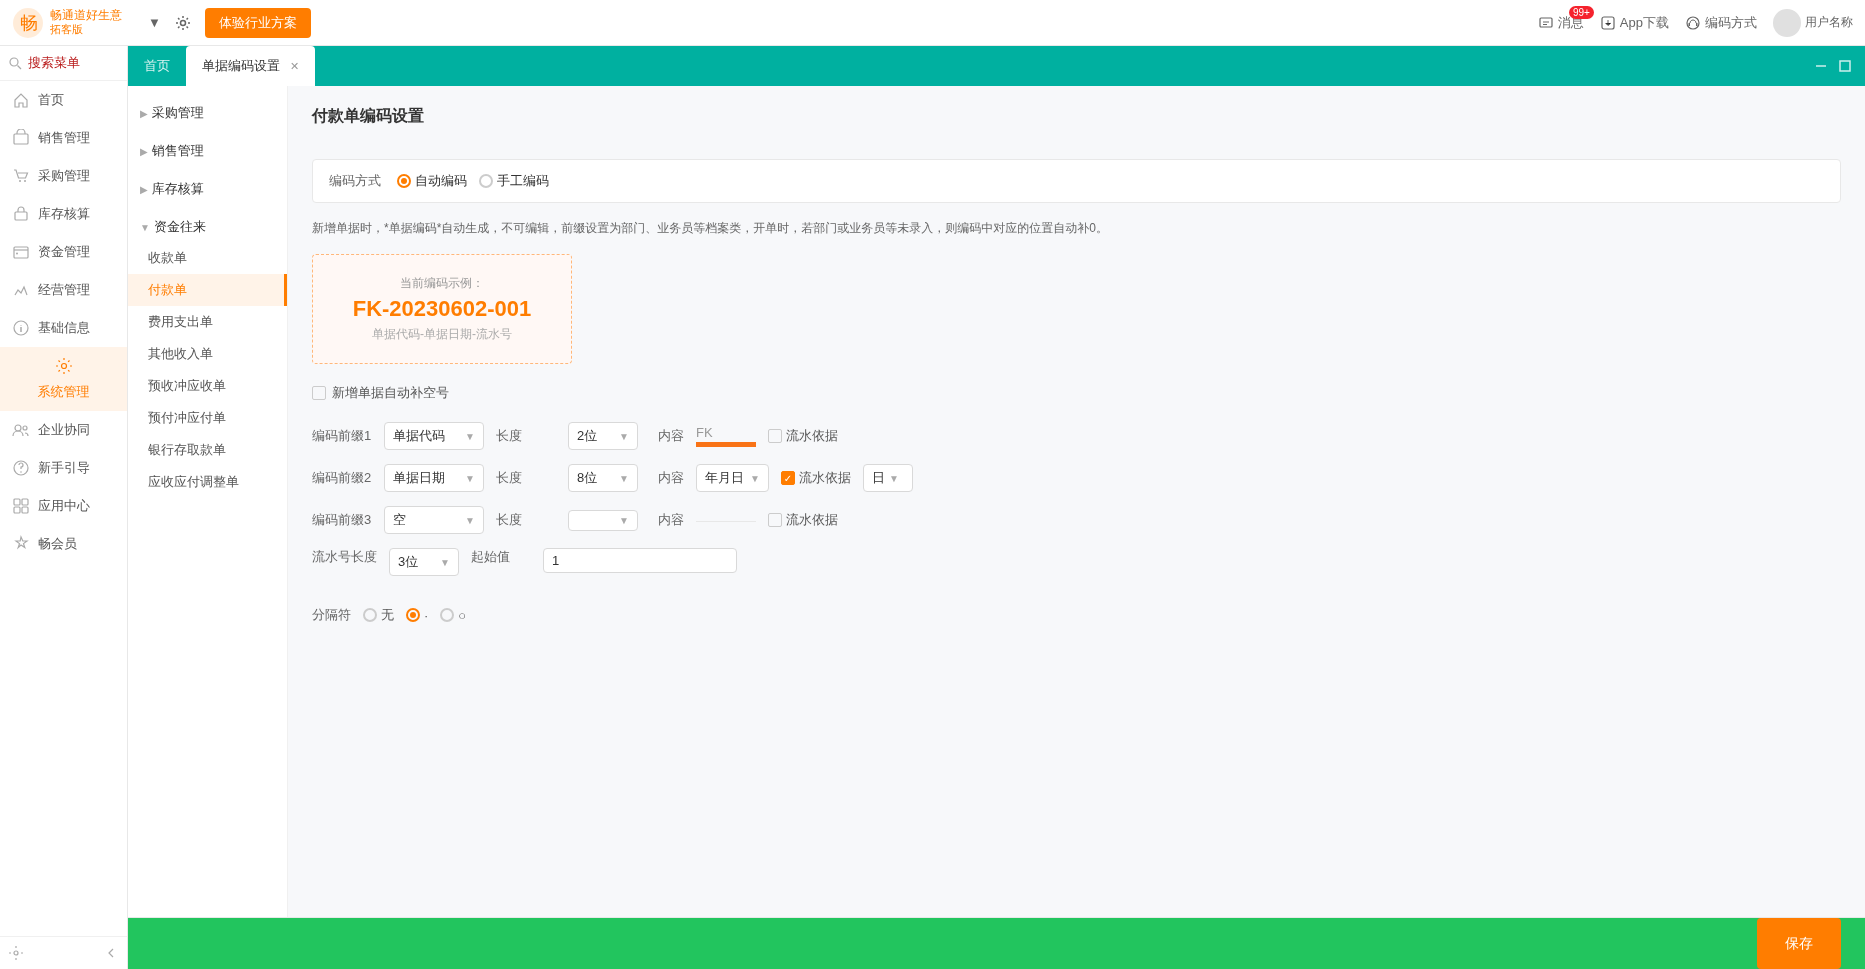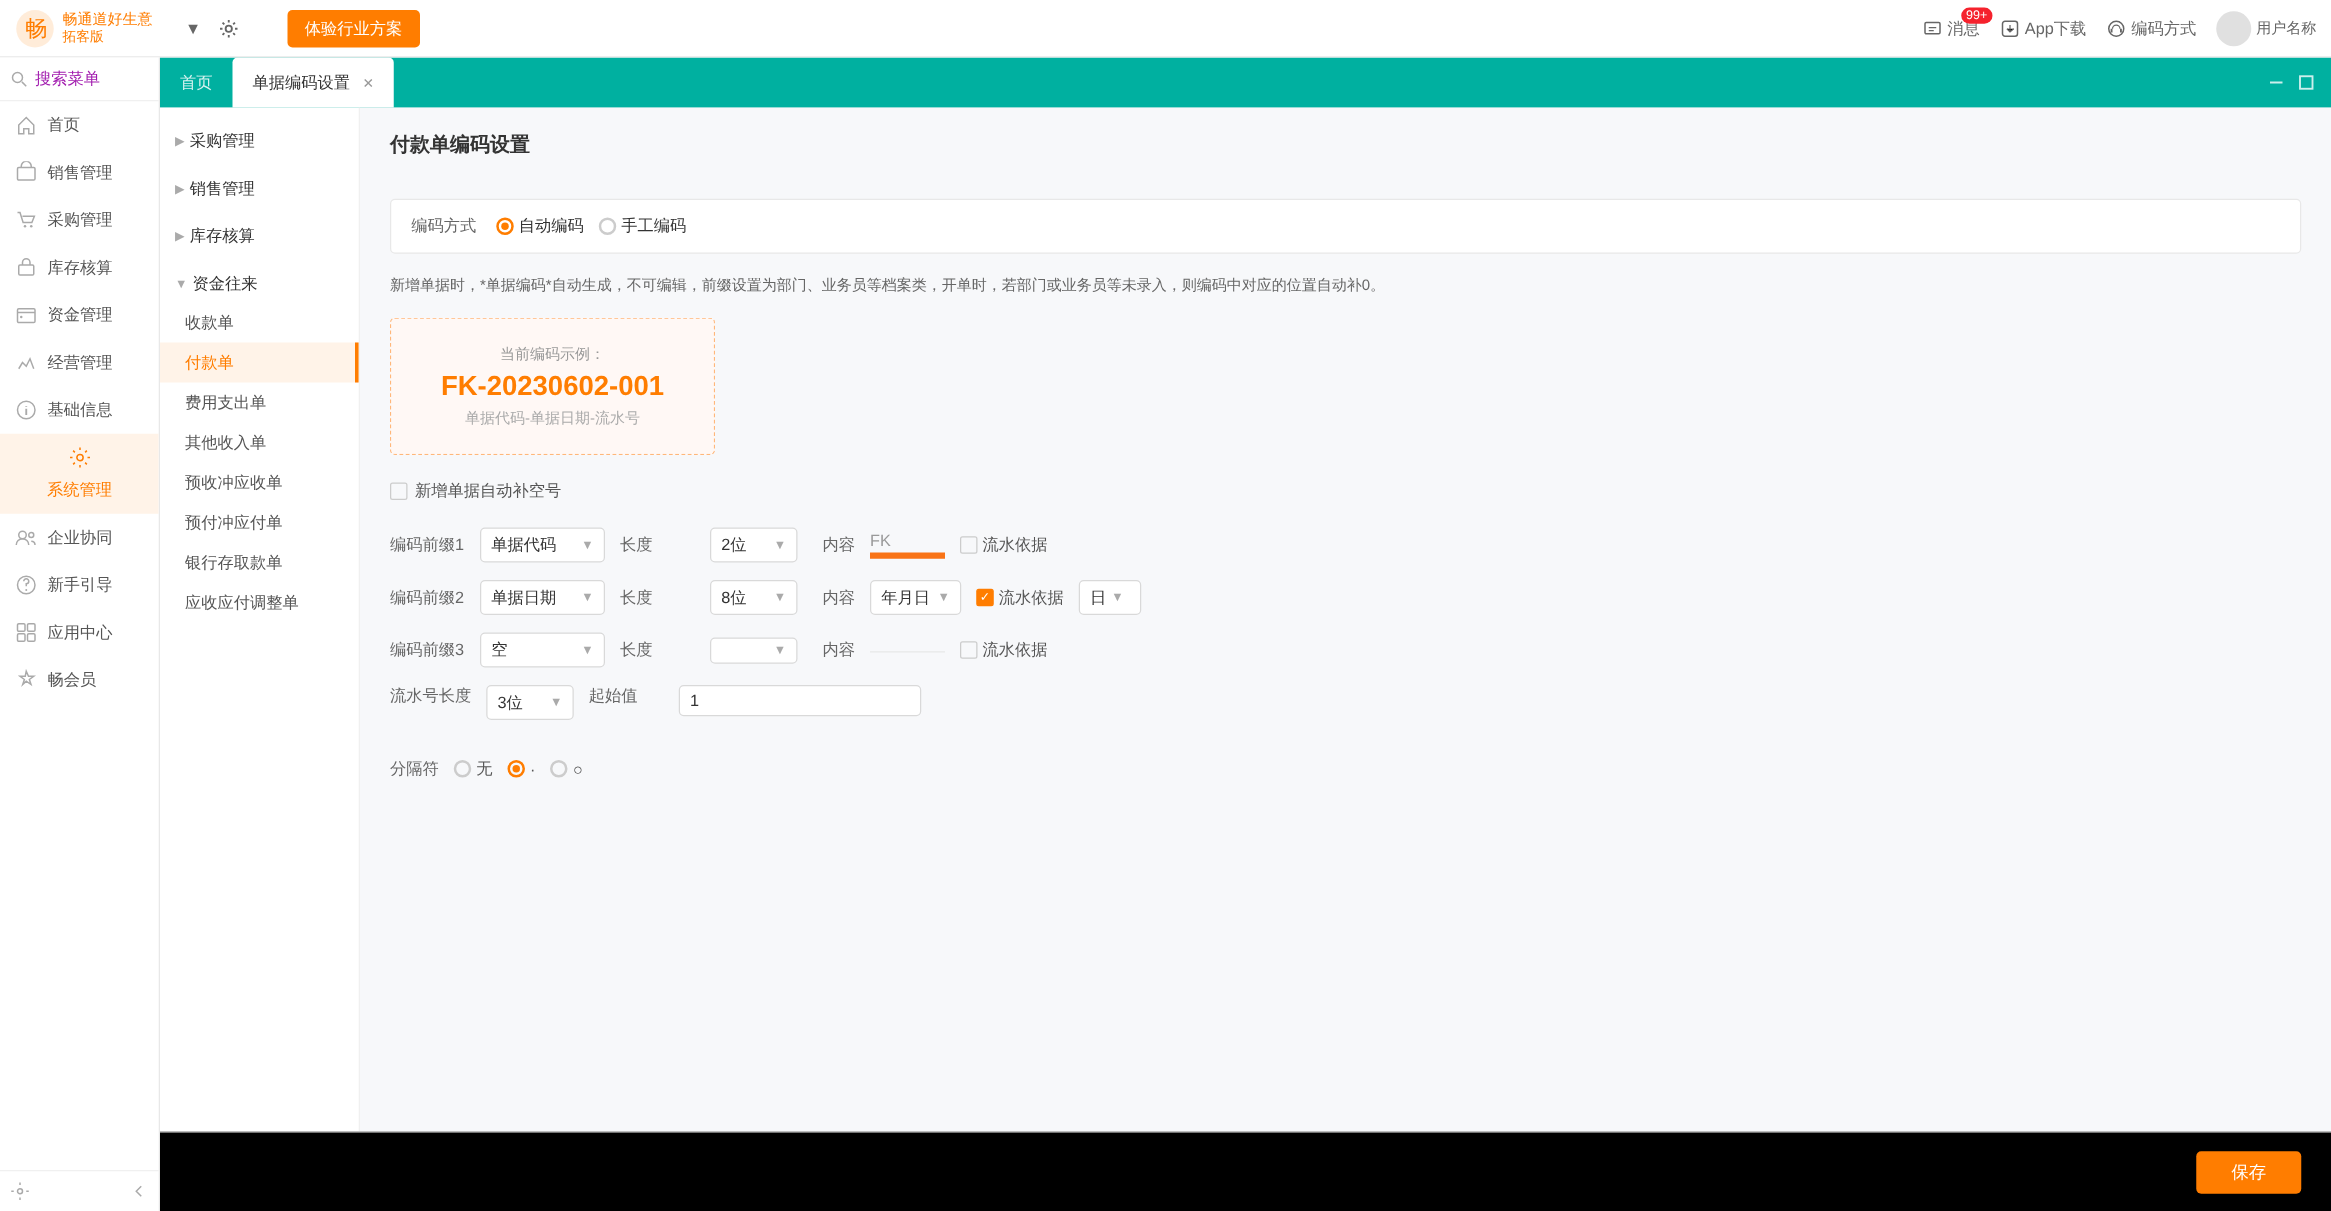--- a/index.html
+++ b/index.html
@@ -36,21 +36,20 @@
     .nav-dropdown { display: flex; align-items: center; gap: 4px; cursor: pointer; color: #666; }
     .gear-btn { width: 28px; height: 28px; display: flex; align-items: center; justify-content: center; cursor: pointer; color: #666; }
     .trial-btn {
       background: #ff7d00;
       color: #fff;
       border: none;
       padding: 6px 14px;
       border-radius: 4px;
       cursor: pointer;
       font-size: 13px;
-      margin-left: 25px;
     }
     .header-right {
       display: flex;
       align-items: center;
       gap: 16px;
       margin-left: auto;
       color: #666;
       font-size: 13px;
     }
     .header-right-item { display: flex; align-items: center; gap: 4px; cursor: pointer; position: relative; }
@@ -87,21 +86,21 @@
       display: flex;
       flex-direction: column;
       overflow-y: auto;
     }
     .sidebar-search {
       padding: 8px;
       display: flex;
       align-items: center;
       gap: 6px;
       border-bottom: 1px solid #f0f0f0;
-      color: #a21caf;
+      color: #b91c1c;
       cursor: pointer;
     }
     .sidebar-item {
       padding: 10px 12px;
       display: flex;
       align-items: center;
       gap: 8px;
       cursor: pointer;
       color: #555;
       font-size: 13px;
@@ -337,25 +336,24 @@
       align-items: flex-end;
       gap: 12px;
       margin-bottom: 8px;
     }
     .divider-label { color: #666; font-size: 13px; }
     .divider-options { display: flex; align-items: center; gap: 12px; }
     .divider-opt { display: flex; align-items: center; gap: 4px; font-size: 13px; color: #555; }
 
     
     .bottom-bar {
-      height: 64px;
-      background: #000000;
+      height: 52px;
+      background: #22c55e;
       border-top: 1px solid #e8e8e8;
       display: flex;
-      align-items: center;
       justify-content: flex-end;
       padding: 0 24px;
     }
     .save-btn {
       background: #ff7d00;
       color: #fff;
       border: none;
       padding: 8px 28px;
       border-radius: 4px;
       cursor: pointer;

